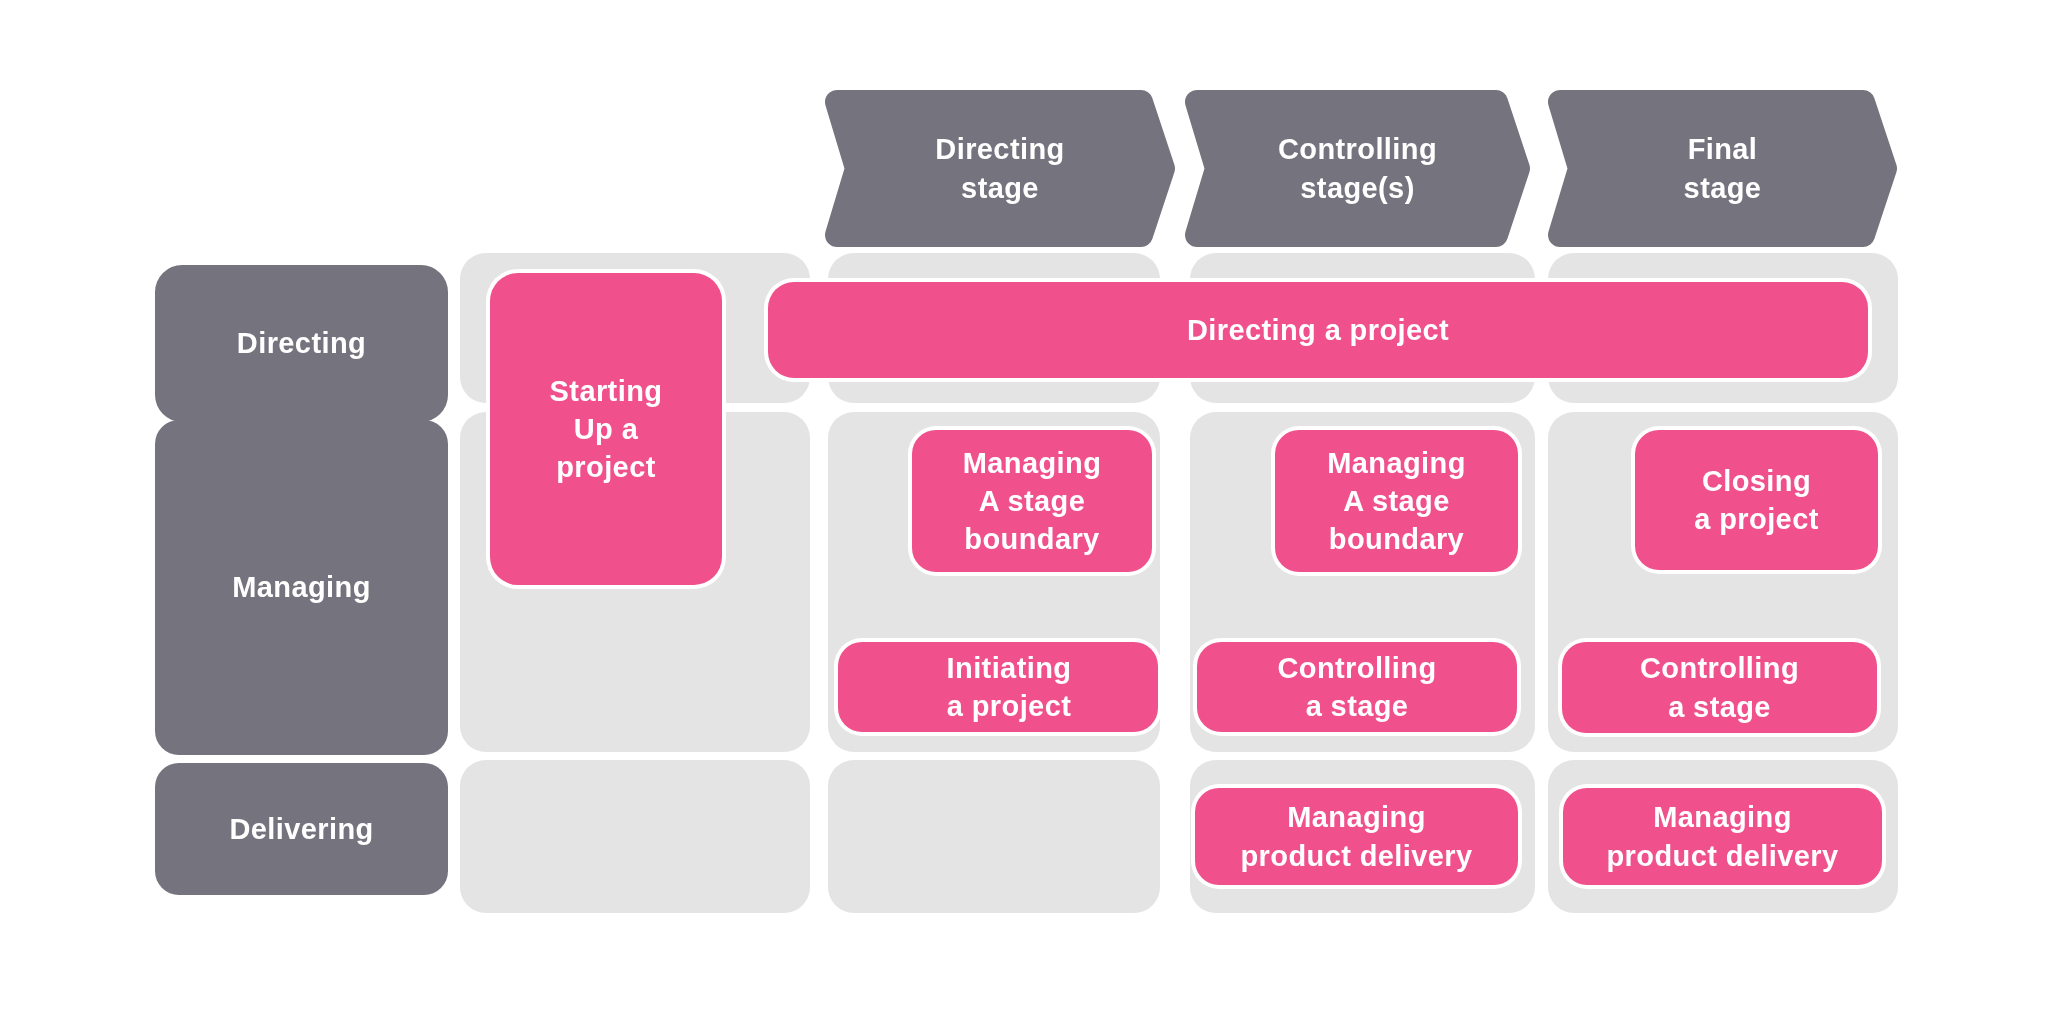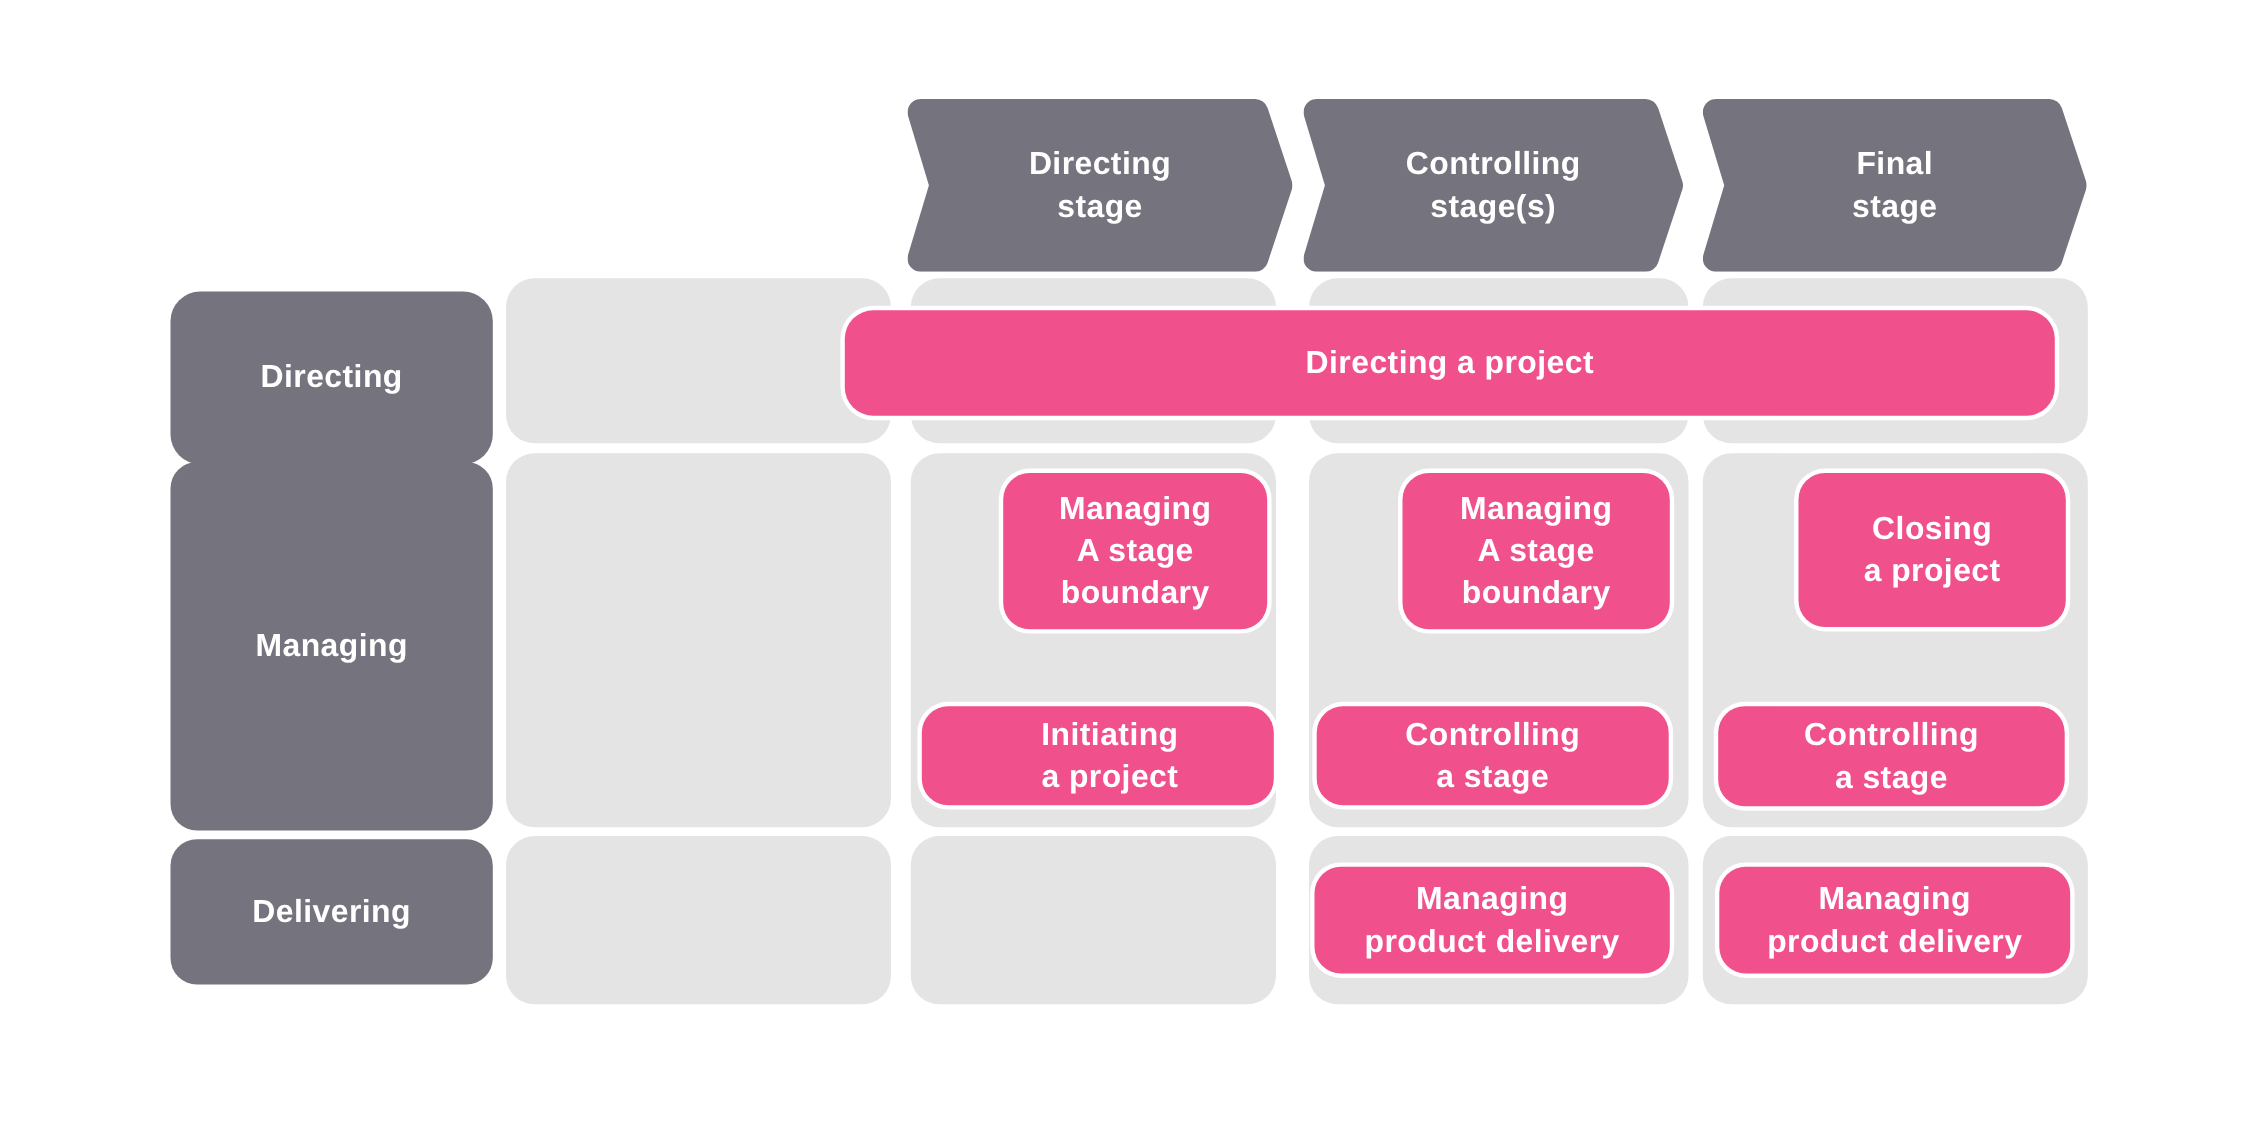--- a/index.html
+++ b/index.html
@@ -95,20 +95,25 @@
   <div class="abs rowhead rowhead-directing">
     <div class="lbl">Directing</div>
   </div>
   <div class="abs rowhead rowhead-managing">
     <div class="lbl">Managing</div>
   </div>
   <div class="abs rowhead rowhead-delivering">
     <div class="lbl">Delivering</div>
   </div>
 
+  <div class="abs pbox p-starting">
+    <div class="lbl">Starting
+Up a
+project</div>
+  </div>
   <div class="abs pbox p-directing">
     <div class="lbl">Directing a project</div>
   </div>
   <div class="abs pbox p-msb2">
     <div class="lbl">Managing
 A stage
 boundary</div>
   </div>
   <div class="abs pbox p-msb3">
     <div class="lbl">Managing

